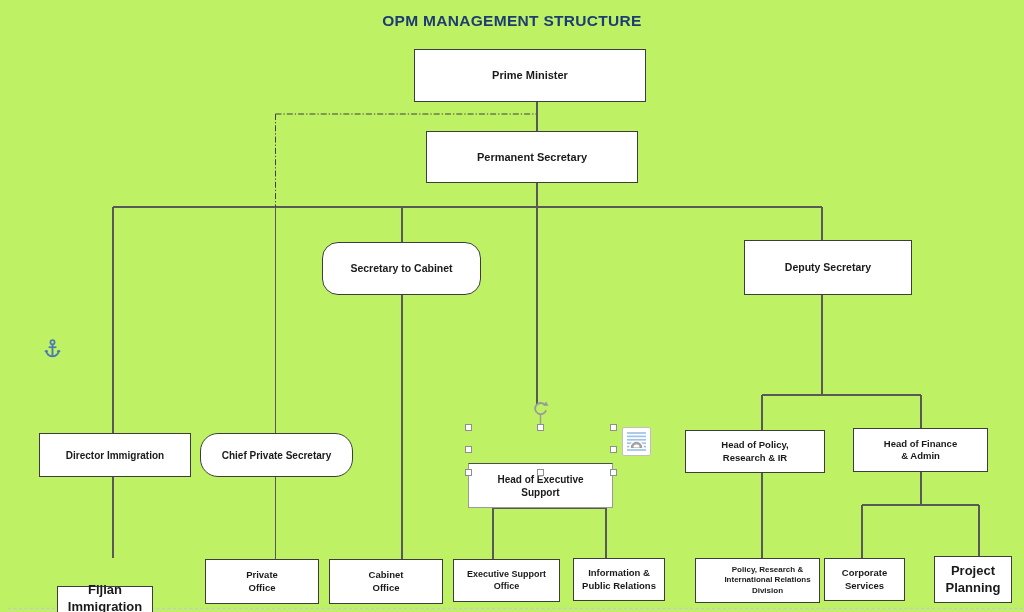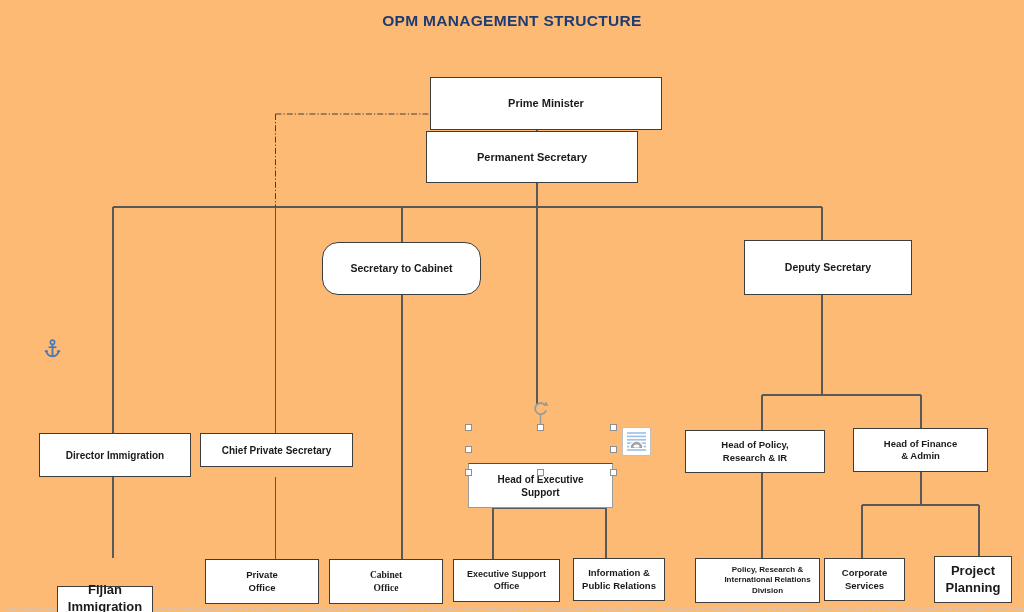--- a/index.html
+++ b/index.html
@@ -5,21 +5,21 @@
   html, body {
     margin: 0; padding: 0;
     background: #ffffff;
     width: 1024px; height: 612px;
     overflow: hidden;
     font-family: "Liberation Sans", sans-serif;
   }
   #stage {
     position: relative;
     width: 1024px; height: 612px;
-    background: #fdba74;
+    background: #bef264;
   }
   #chart-title {
     position: absolute;
     left: 0; top: 12px; width: 1024px;
     text-align: center;
     font-size: 15.5px;
     font-weight: bold;
     letter-spacing: 0.3px;
     color: #1e3c74;
   }
@@ -37,33 +37,33 @@
     align-items: center;
     justify-content: center;
     text-align: center;
     font-weight: bold;
     color: #1a1a1a;
     line-height: 1.3;
     white-space: pre-line;
     z-index: 2;
   }
   
-  #pm  { left:430px; top:49px;  width:232px; height:53px; font-size:11px;margin-top:28px; }
+  #pm  { left:414px; top:49px;  width:232px; height:53px; font-size:11px; }
   #ps  { left:426px; top:131px; width:212px; height:52px; font-size:11px; }
   #stc { left:322px; top:242px; width:159px; height:53px; font-size:10.5px;border-radius:16px; }
   #ds  { left:744px; top:240px; width:168px; height:55px; font-size:10.5px; }
   #di  { left:39px;  top:433px; width:152px; height:44px; font-size:10px; }
-  #cps { left:200px; top:433px; width:153px; height:34px; font-size:10px; }
+  #cps { left:200px; top:433px; width:153px; height:44px; font-size:10px;border-radius:18px; }
   #hes { left:468px; top:427px; width:145px; height:45px; font-size:10px;
          border: 1px solid #9a9a9a; border-top: 1.6px solid #4d4d4d; margin-top: 36px; }
   #hp  { left:685px; top:430px; width:140px; height:43px; font-size:9.5px; }
   #hf  { left:853px; top:428px; width:135px; height:44px; font-size:9.5px; }
   #fid { left:57px;  top:558px; width:96px; height:42px; font-size:13px;margin-top:28px; }
   #po  { left:205px; top:559px; width:114px; height:45px; font-size:9.5px; }
-  #co  { left:329px; top:559px; width:114px; height:45px; font-size:9.5px;font-family:Liberation Serif, serif; }
+  #co  { left:329px; top:559px; width:114px; height:45px; font-size:9.5px; }
   #eso { left:453px; top:559px; width:107px; height:43px; font-size:9px; }
   #ipr { left:573px; top:558px; width:92px;  height:43px; font-size:9.5px; }
   #prd { left:695px; top:558px; width:125px; height:45px; font-size:8px;padding-left:20px; }
   #cs  { left:824px; top:558px; width:81px;  height:43px; font-size:9.5px; }
   #pp  { left:934px; top:556px; width:78px;  height:47px; font-size:13px; }
 
   .handle {
     position: absolute;
     width: 7px; height: 7px;
     box-sizing: border-box;

